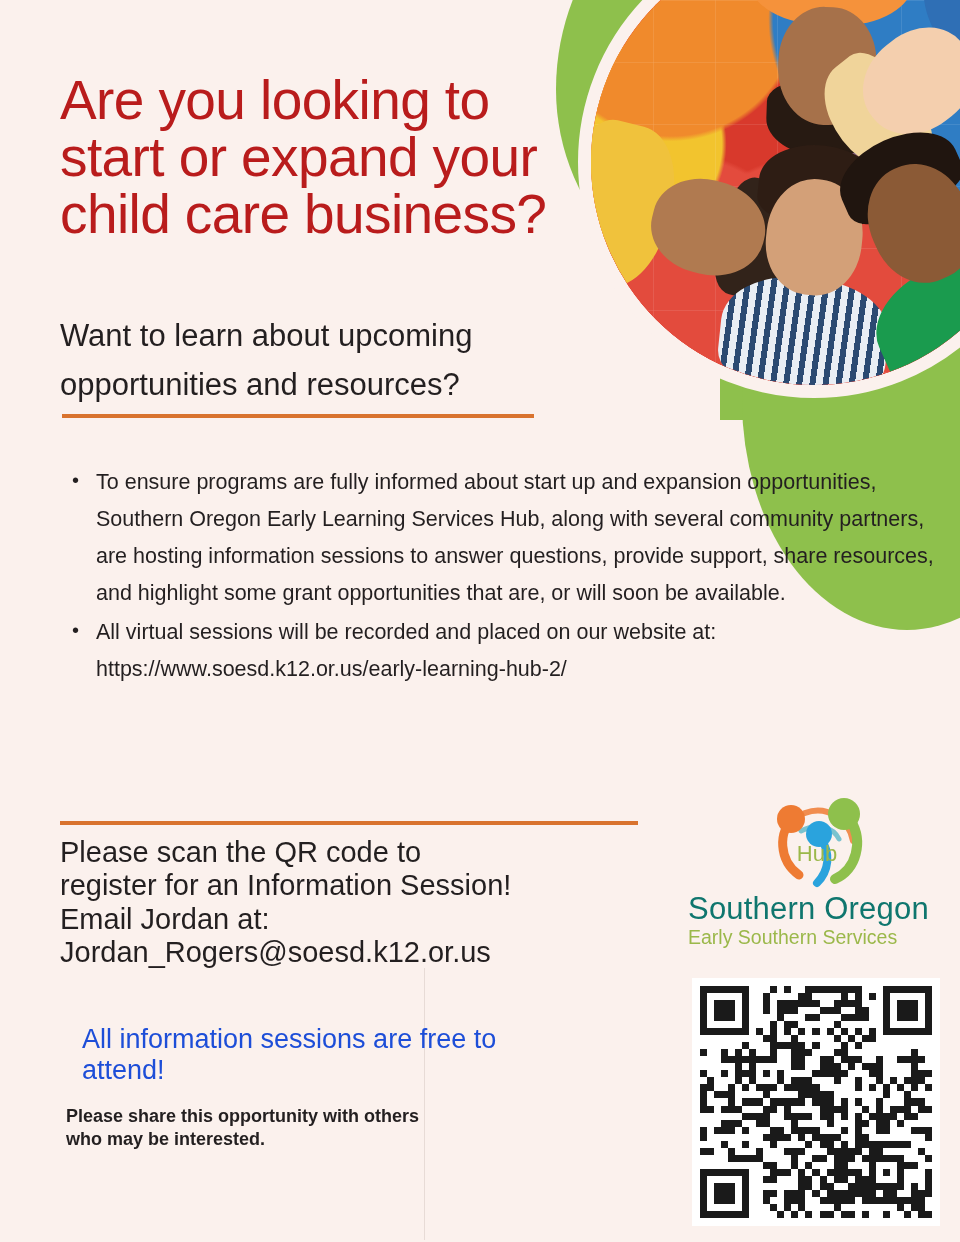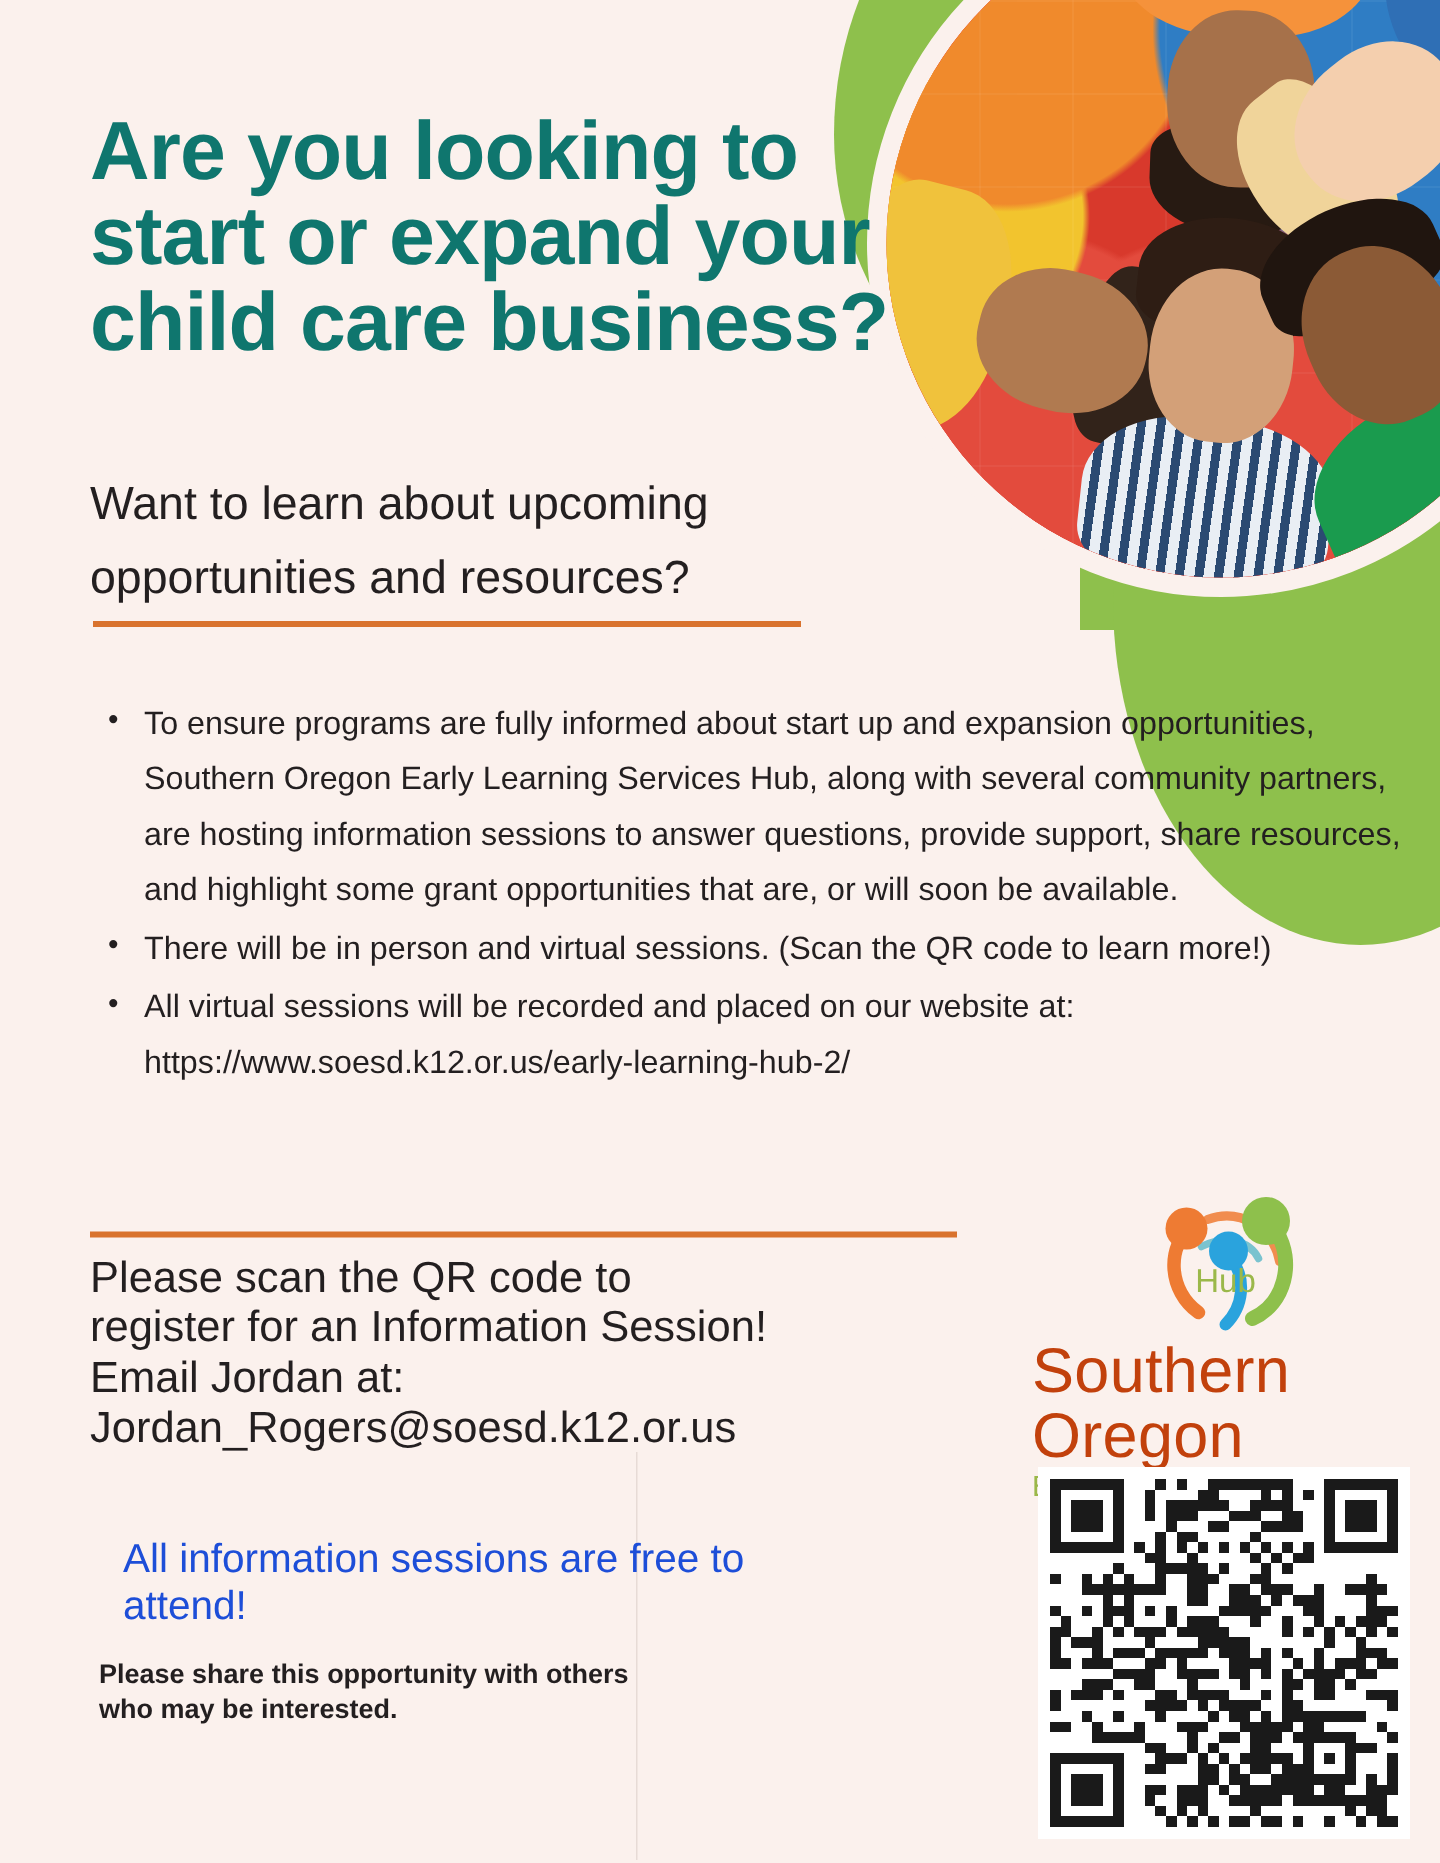--- a/index.html
+++ b/index.html
@@ -161,23 +161,23 @@
   .kid-br .body  { width: 176px; height: 116px; top: 132px; background: #1a9b4e; }
 
   
   .headline {
     position: absolute;
     left: 60px;
     top: 72px;
     width: 545px;
     font-size: 55px;
     line-height: 1.04;
-    font-weight: 700;
+    font-weight: 400;
     letter-spacing: -0.6px;
-    color: #0f766e;
+    color: #b91c1c;
     z-index: 5;
   }
   .subhead {
     position: absolute;
     left: 60px;
     top: 312px;
     width: 560px;
     font-size: 31px;
     line-height: 1.58;
     font-weight: 400;
@@ -287,23 +287,23 @@
     z-index: 6;
     text-align: left;
   }
   .logo-mark {
     width: 104px;
     height: 96px;
     margin: 0 auto;
     display: block;
   }
   .logo-name {
-    font-size: 42px;
+    font-size: 31px;
     line-height: 1.02;
-    color: #c2410c;
+    color: #0f766e;
     letter-spacing: .2px;
     margin-top: 2px;
   }
   .logo-tag {
     font-size: 19.5px;
     line-height: 1.1;
     color: #9bb84a;
     margin-top: 2px;
   }
 
@@ -363,21 +363,20 @@
     </div>
   </div>
 
   <div class="headline">Are you looking to start or expand your child care business?</div>
   <div class="subhead">Want to learn about upcoming opportunities and resources?</div>
 
   <div class="rule-1"></div>
 
   <ul class="bullets">
     <li>To ensure programs are fully informed about start up and expansion opportunities, Southern Oregon Early Learning Services Hub, along with several community partners, are hosting information sessions to answer questions, provide support, share resources, and highlight some grant opportunities that are, or will soon be available.</li>
-    <li>There will be in person and virtual sessions. (Scan the QR code to learn more!)</li>
     <li>All virtual sessions will be recorded and placed on our website at: https://www.soesd.k12.or.us/early-learning-hub-2/</li>
   </ul>
 
   <div class="rule-2"></div>
 
   <div class="faint-divider"></div>
 
   <div class="cta">
     <div>Please scan the QR code to</div>
     <div>register for an Information Session!</div>

